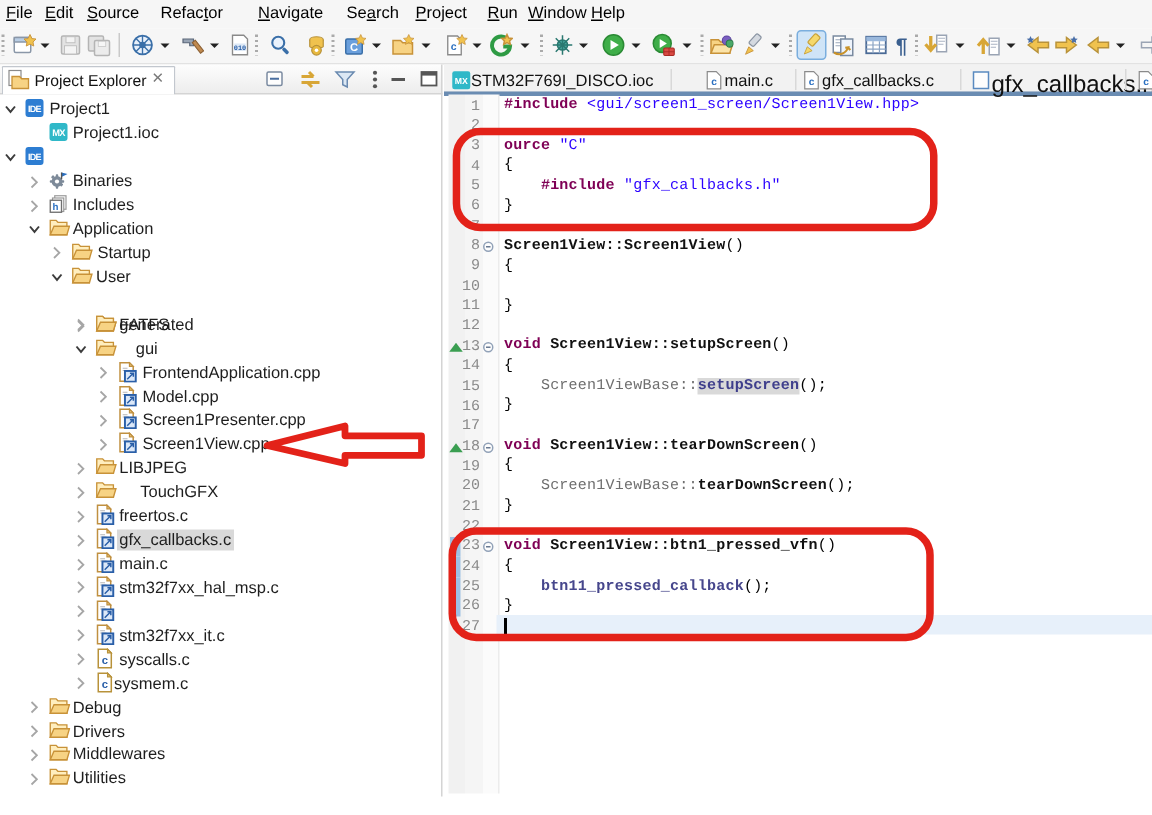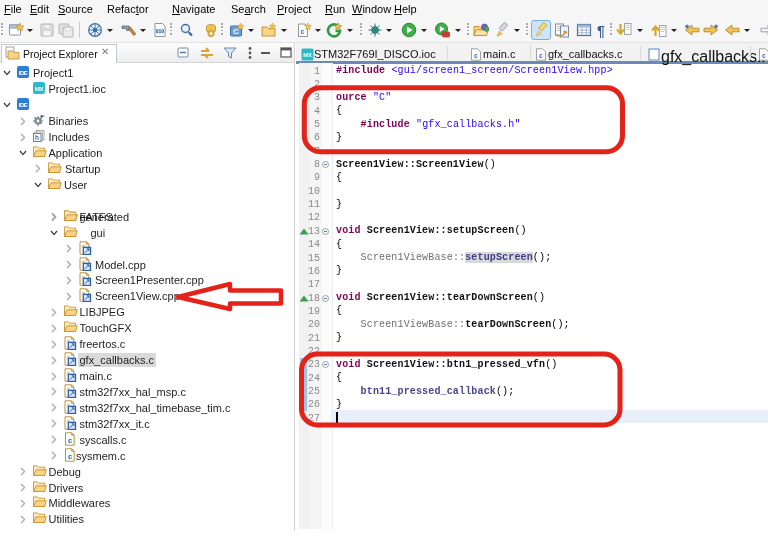--- a/index.html
+++ b/index.html
@@ -373,20 +373,21 @@
     <svg class="abs" style="left:66.0px;top:3.5px" width="6" height="9" viewBox="0 0 6 9">
       <path d="M1 1 L4.6 4.5 L1 8" fill="none" stroke="#a6a6a6" stroke-width="1.2"></path>
     </svg>
     <span class="ticon" style="left:78.0px"><svg width="14" height="14" viewBox="0 0 14 14">
         <path d="M2 0.8 L8.3 0.8 L10.8 3.3 L10.8 13.2 L2 13.2 Z" fill="#fff" stroke="#c09040" stroke-width="1"></path>
         <path d="M8.3 0.8 L8.3 3.3 L10.8 3.3 Z" fill="#e8c87a" stroke="#c09040" stroke-width="0.8"></path>
         <path d="M3.8 4.5 L7 4.5 M3.8 6 L8 6" stroke="#b8b8b8" stroke-width="0.8"></path>
         <rect x="5.3" y="6.3" width="7.2" height="7.2" fill="#dce8f8" stroke="#2a5fa8" stroke-width="1.3"></rect>
         <path d="M6.8 11.8 L10.8 7.8 M8.6 7.8 L10.9 7.8 L10.9 10.1" stroke="#2a5fa8" stroke-width="1" fill="none"></path>
       </svg></span>
+    <span class="tlabel" style="left:93.0px;padding:0 2px">FrontendApplication.cpp</span>
   </div>
 <div class="trow" style="left:0;top:256.5px;width:284px">
     <svg class="abs" style="left:66.0px;top:3.5px" width="6" height="9" viewBox="0 0 6 9">
       <path d="M1 1 L4.6 4.5 L1 8" fill="none" stroke="#a6a6a6" stroke-width="1.2"></path>
     </svg>
     <span class="ticon" style="left:78.0px"><svg width="14" height="14" viewBox="0 0 14 14">
         <path d="M2 0.8 L8.3 0.8 L10.8 3.3 L10.8 13.2 L2 13.2 Z" fill="#fff" stroke="#c09040" stroke-width="1"></path>
         <path d="M8.3 0.8 L8.3 3.3 L10.8 3.3 Z" fill="#e8c87a" stroke="#c09040" stroke-width="0.8"></path>
         <path d="M3.8 4.5 L7 4.5 M3.8 6 L8 6" stroke="#b8b8b8" stroke-width="0.8"></path>
         <rect x="5.3" y="6.3" width="7.2" height="7.2" fill="#dce8f8" stroke="#2a5fa8" stroke-width="1.3"></rect>
@@ -431,21 +432,21 @@
     <span class="tlabel" style="left:77.5px;padding:0 2px">LIBJPEG</span>
   </div>
 <div class="trow" style="left:0;top:320.2px;width:284px">
     <svg class="abs" style="left:50.5px;top:3.5px" width="6" height="9" viewBox="0 0 6 9">
       <path d="M1 1 L4.6 4.5 L1 8" fill="none" stroke="#a6a6a6" stroke-width="1.2"></path>
     </svg>
     <span class="ticon" style="left:62.5px"><svg width="15" height="14" viewBox="0 0 15 14">
         <path d="M1.5 4.2 L1.5 11.5 L12.6 11.5 L12.6 3.2 L6.6 3.2 L5.4 1.9 L1.5 1.9 Z" fill="#ffeebe" stroke="#c89238" stroke-width="0.9"></path>
         <path d="M1.5 11.5 L4 5.8 L14.3 5.8 L12.6 11.5 Z" fill="#f7d384" stroke="#c89238" stroke-width="0.9"></path>
       </svg></span>
-    <span class="tlabel" style="left:77.5px;padding:0 2px">TouchGFX</span>
+    <span class="tlabel" style="left:77.5px;padding:0 16px">TouchGFX</span>
   </div>
 <div class="trow" style="left:0;top:336.1px;width:284px">
     <svg class="abs" style="left:50.5px;top:3.5px" width="6" height="9" viewBox="0 0 6 9">
       <path d="M1 1 L4.6 4.5 L1 8" fill="none" stroke="#a6a6a6" stroke-width="1.2"></path>
     </svg>
     <span class="ticon" style="left:62.5px"><svg width="14" height="14" viewBox="0 0 14 14">
         <path d="M2 0.8 L8.3 0.8 L10.8 3.3 L10.8 13.2 L2 13.2 Z" fill="#fff" stroke="#c09040" stroke-width="1"></path>
         <path d="M8.3 0.8 L8.3 3.3 L10.8 3.3 Z" fill="#e8c87a" stroke="#c09040" stroke-width="0.8"></path>
         <path d="M3.8 4.5 L7 4.5 M3.8 6 L8 6" stroke="#b8b8b8" stroke-width="0.8"></path>
         <rect x="5.3" y="6.3" width="7.2" height="7.2" fill="#dce8f8" stroke="#2a5fa8" stroke-width="1.3"></rect>
@@ -496,21 +497,20 @@
     <svg class="abs" style="left:50.5px;top:3.5px" width="6" height="9" viewBox="0 0 6 9">
       <path d="M1 1 L4.6 4.5 L1 8" fill="none" stroke="#a6a6a6" stroke-width="1.2"></path>
     </svg>
     <span class="ticon" style="left:62.5px"><svg width="14" height="14" viewBox="0 0 14 14">
         <path d="M2 0.8 L8.3 0.8 L10.8 3.3 L10.8 13.2 L2 13.2 Z" fill="#fff" stroke="#c09040" stroke-width="1"></path>
         <path d="M8.3 0.8 L8.3 3.3 L10.8 3.3 Z" fill="#e8c87a" stroke="#c09040" stroke-width="0.8"></path>
         <path d="M3.8 4.5 L7 4.5 M3.8 6 L8 6" stroke="#b8b8b8" stroke-width="0.8"></path>
         <rect x="5.3" y="6.3" width="7.2" height="7.2" fill="#dce8f8" stroke="#2a5fa8" stroke-width="1.3"></rect>
         <path d="M6.8 11.8 L10.8 7.8 M8.6 7.8 L10.9 7.8 L10.9 10.1" stroke="#2a5fa8" stroke-width="1" fill="none"></path>
       </svg></span>
-    <span class="tlabel" style="left:77.5px;padding:0 2px">stm32f7xx_hal_timebase_tim.c</span>
   </div>
 <div class="trow" style="left:0;top:415.8px;width:284px">
     <svg class="abs" style="left:50.5px;top:3.5px" width="6" height="9" viewBox="0 0 6 9">
       <path d="M1 1 L4.6 4.5 L1 8" fill="none" stroke="#a6a6a6" stroke-width="1.2"></path>
     </svg>
     <span class="ticon" style="left:62.5px"><svg width="14" height="14" viewBox="0 0 14 14">
         <path d="M2 0.8 L8.3 0.8 L10.8 3.3 L10.8 13.2 L2 13.2 Z" fill="#fff" stroke="#c09040" stroke-width="1"></path>
         <path d="M8.3 0.8 L8.3 3.3 L10.8 3.3 Z" fill="#e8c87a" stroke="#c09040" stroke-width="0.8"></path>
         <path d="M3.8 4.5 L7 4.5 M3.8 6 L8 6" stroke="#b8b8b8" stroke-width="0.8"></path>
         <rect x="5.3" y="6.3" width="7.2" height="7.2" fill="#dce8f8" stroke="#2a5fa8" stroke-width="1.3"></rect>

